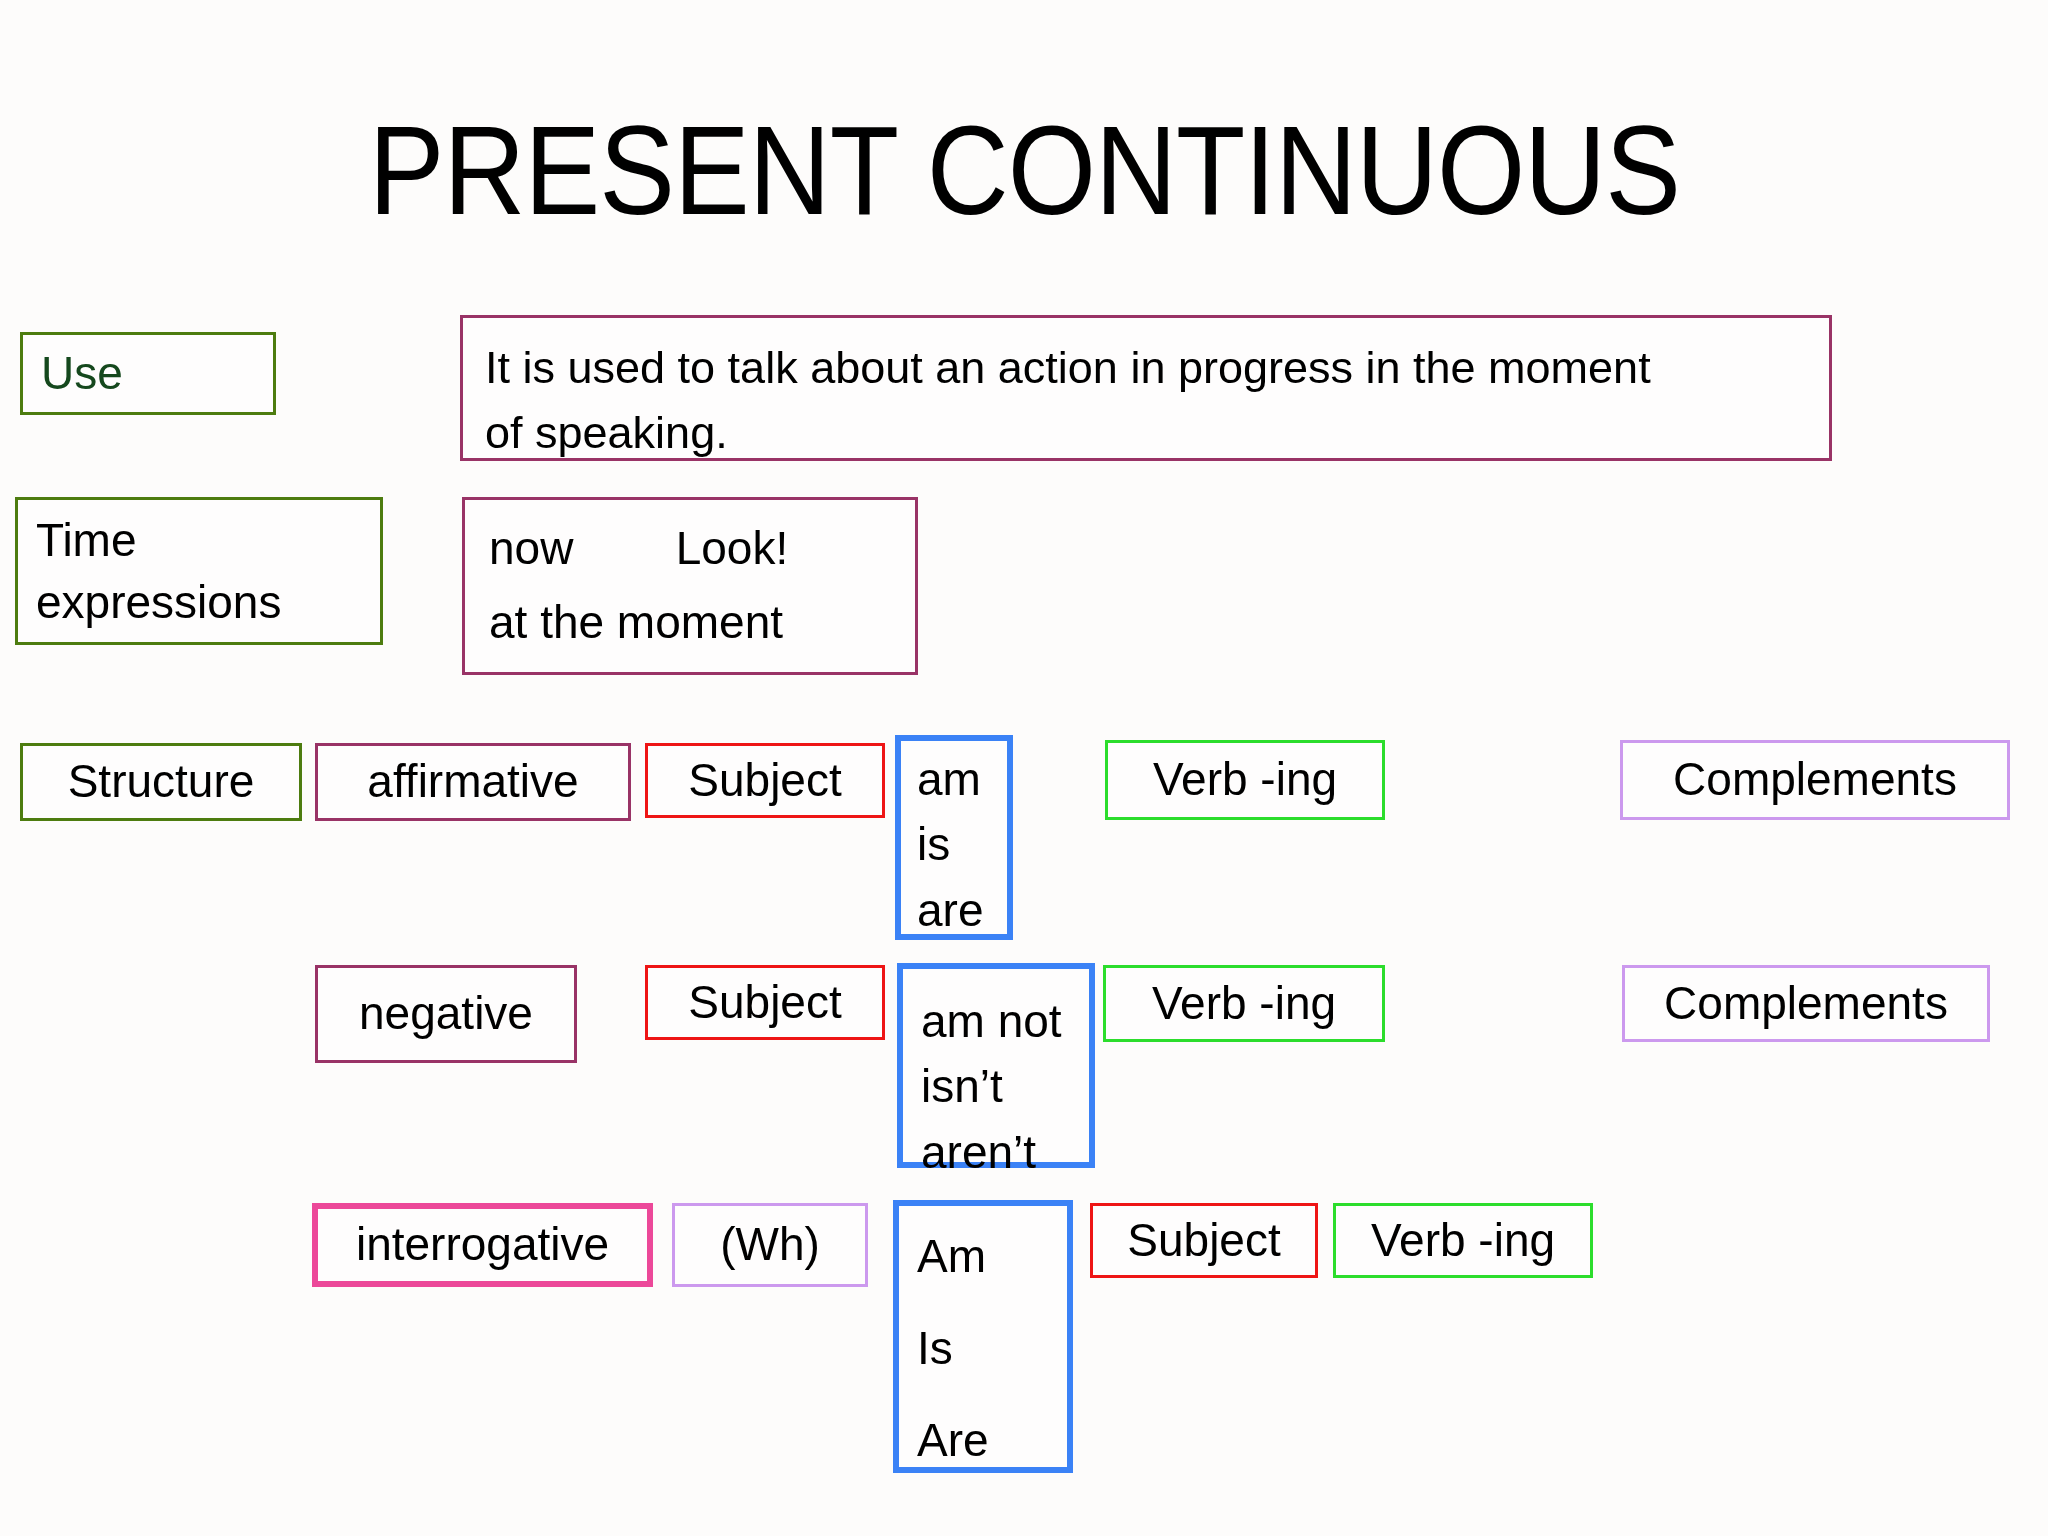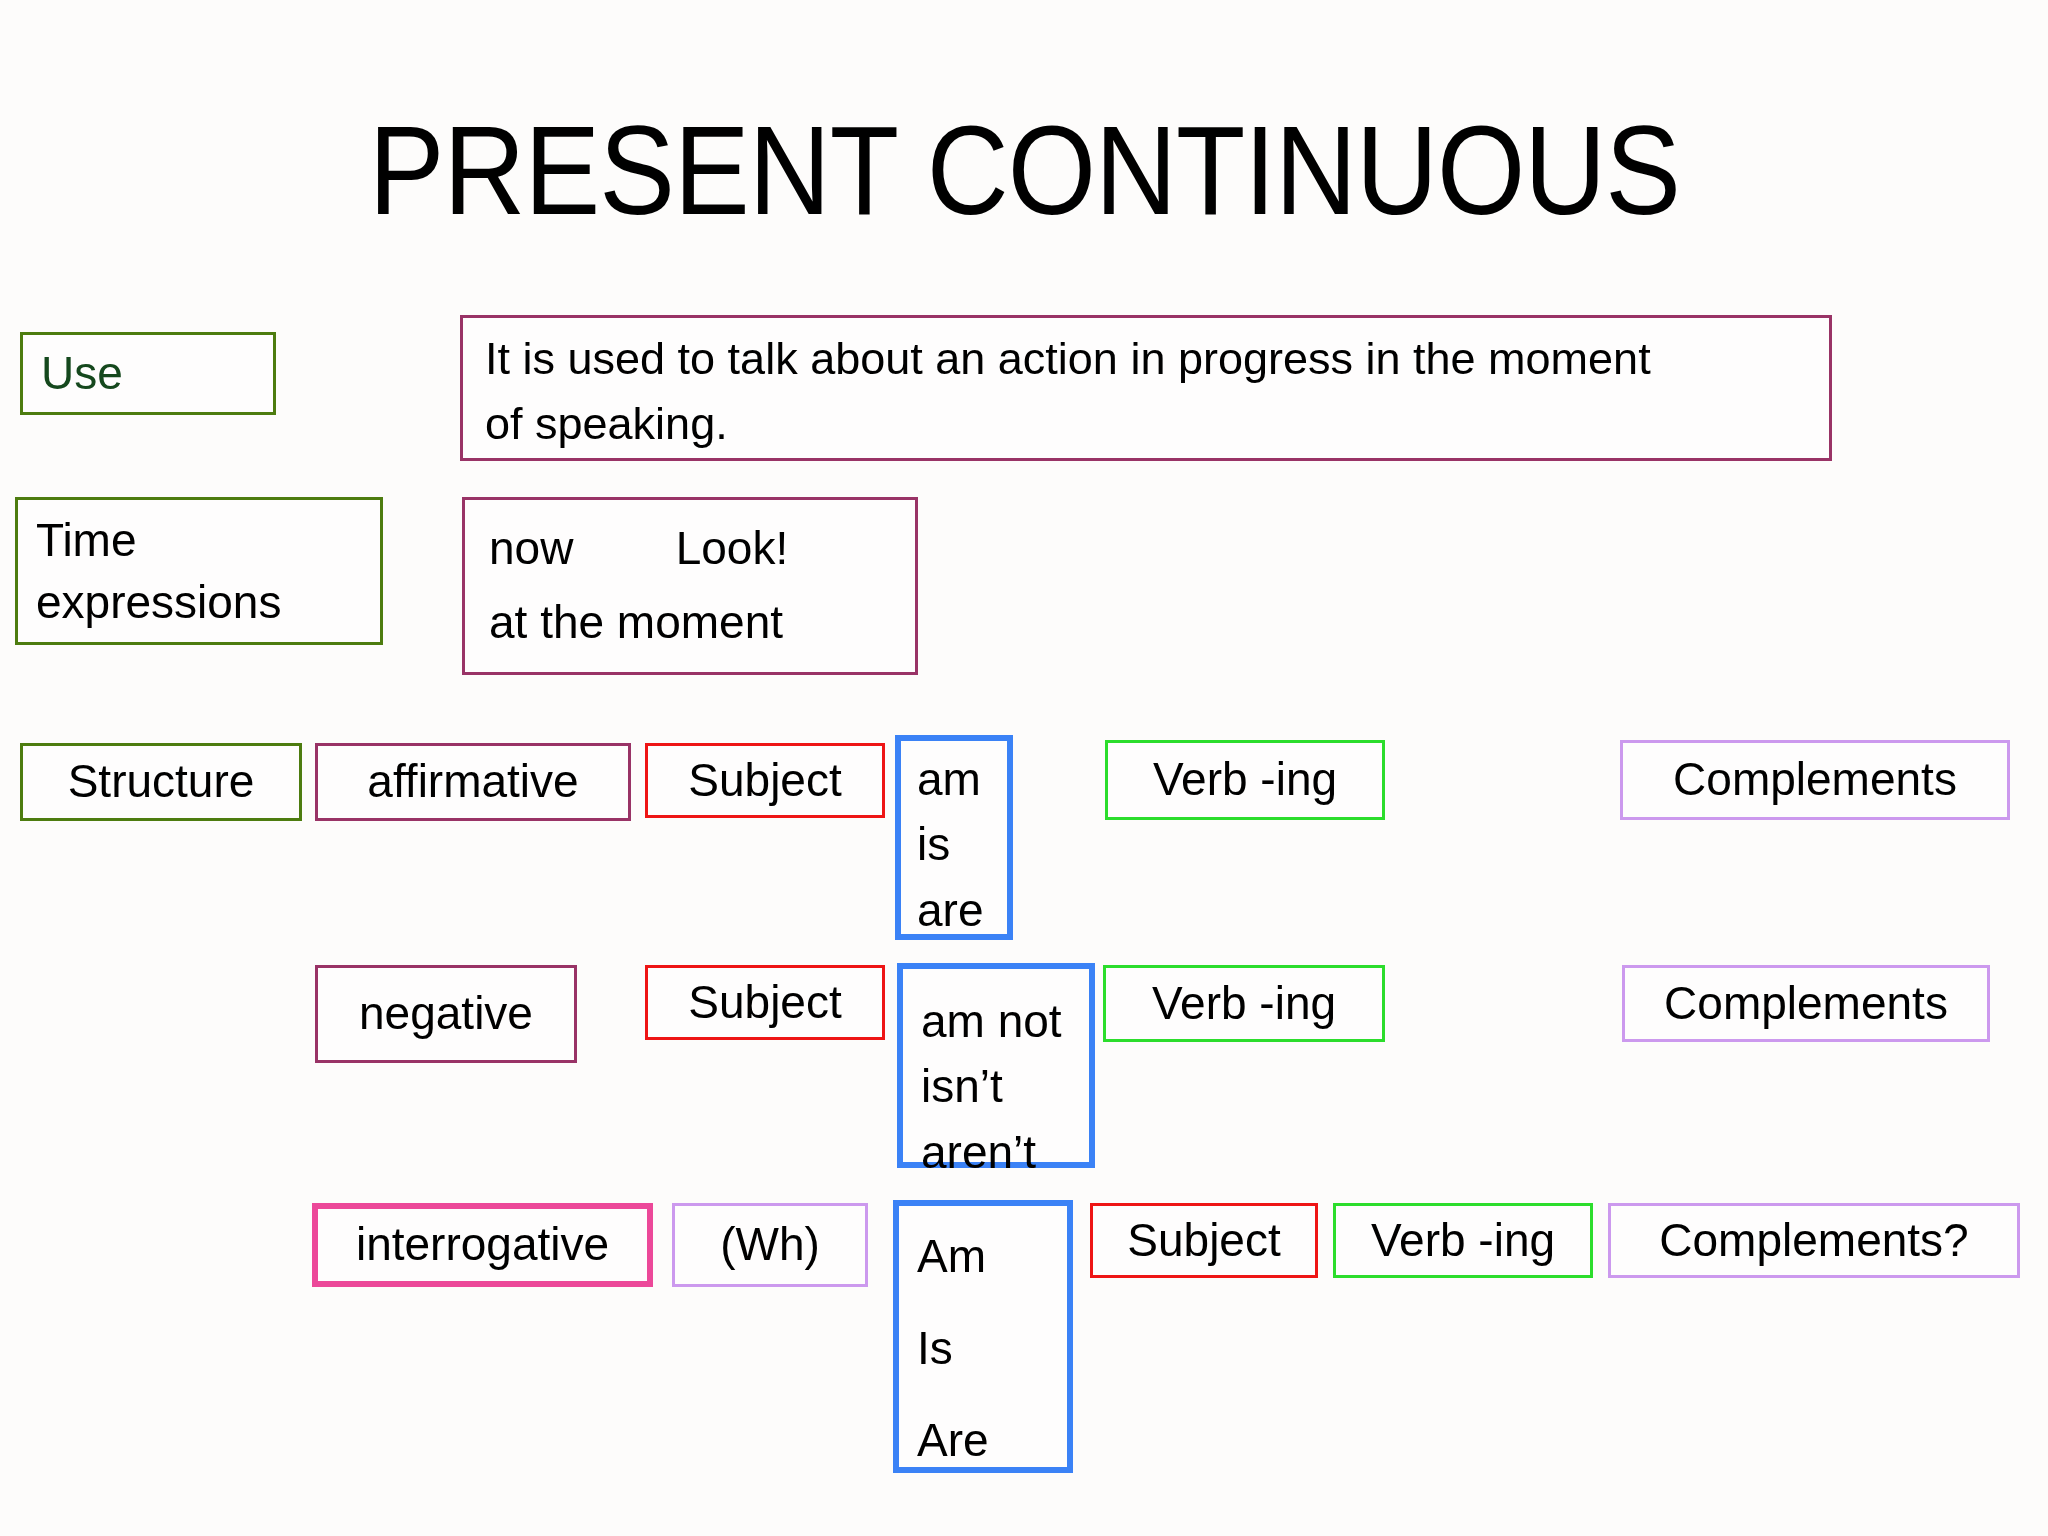--- a/index.html
+++ b/index.html
@@ -40,21 +40,21 @@
     font-size:126px;
     line-height:1;
     letter-spacing:-1px;
     transform:scaleX(0.9);
     transform-origin:center;
     white-space:nowrap;
   }
 
   
   #use-box{left:20px;top:332px;width:256px;height:83px;padding-left:18px;color:#15481d;}
-  #use-desc{left:460px;top:315px;width:1372px;height:146px;padding:8px 22px;font-size:45px;line-height:1.45;align-items:flex-start;}
+  #use-desc{left:460px;top:315px;width:1372px;height:146px;padding:17px 22px;font-size:45px;line-height:1.45;align-items:flex-start;}
 
   
   #time-box{left:15px;top:497px;width:368px;height:148px;padding-left:18px;line-height:1.35;}
   #now-box{left:462px;top:497px;width:456px;height:178px;padding-left:24px;line-height:1.6;}
 
   
   #structure-box{left:20px;top:743px;width:282px;height:78px;}
   #aff-label{left:315px;top:743px;width:316px;height:78px;}
   #aff-subject{left:645px;top:743px;width:240px;height:75px;}
   #aff-aux{left:895px;top:735px;width:118px;height:205px;padding-left:16px;line-height:1.42;align-items:flex-start;padding-top:6px;}
@@ -148,17 +148,14 @@
     <span>Am
 Is
 Are</span>
   </div>
   <div class="box b-red center" id="int-subject">
     <span>Subject</span>
   </div>
   <div class="box b-green center" id="int-verb">
     <span>Verb -ing</span>
   </div>
-  <div class="box b-lav center" id="int-comp">
-    <span>Complements?</span>
-  </div>
 
 </div>
 
 </body></html>

